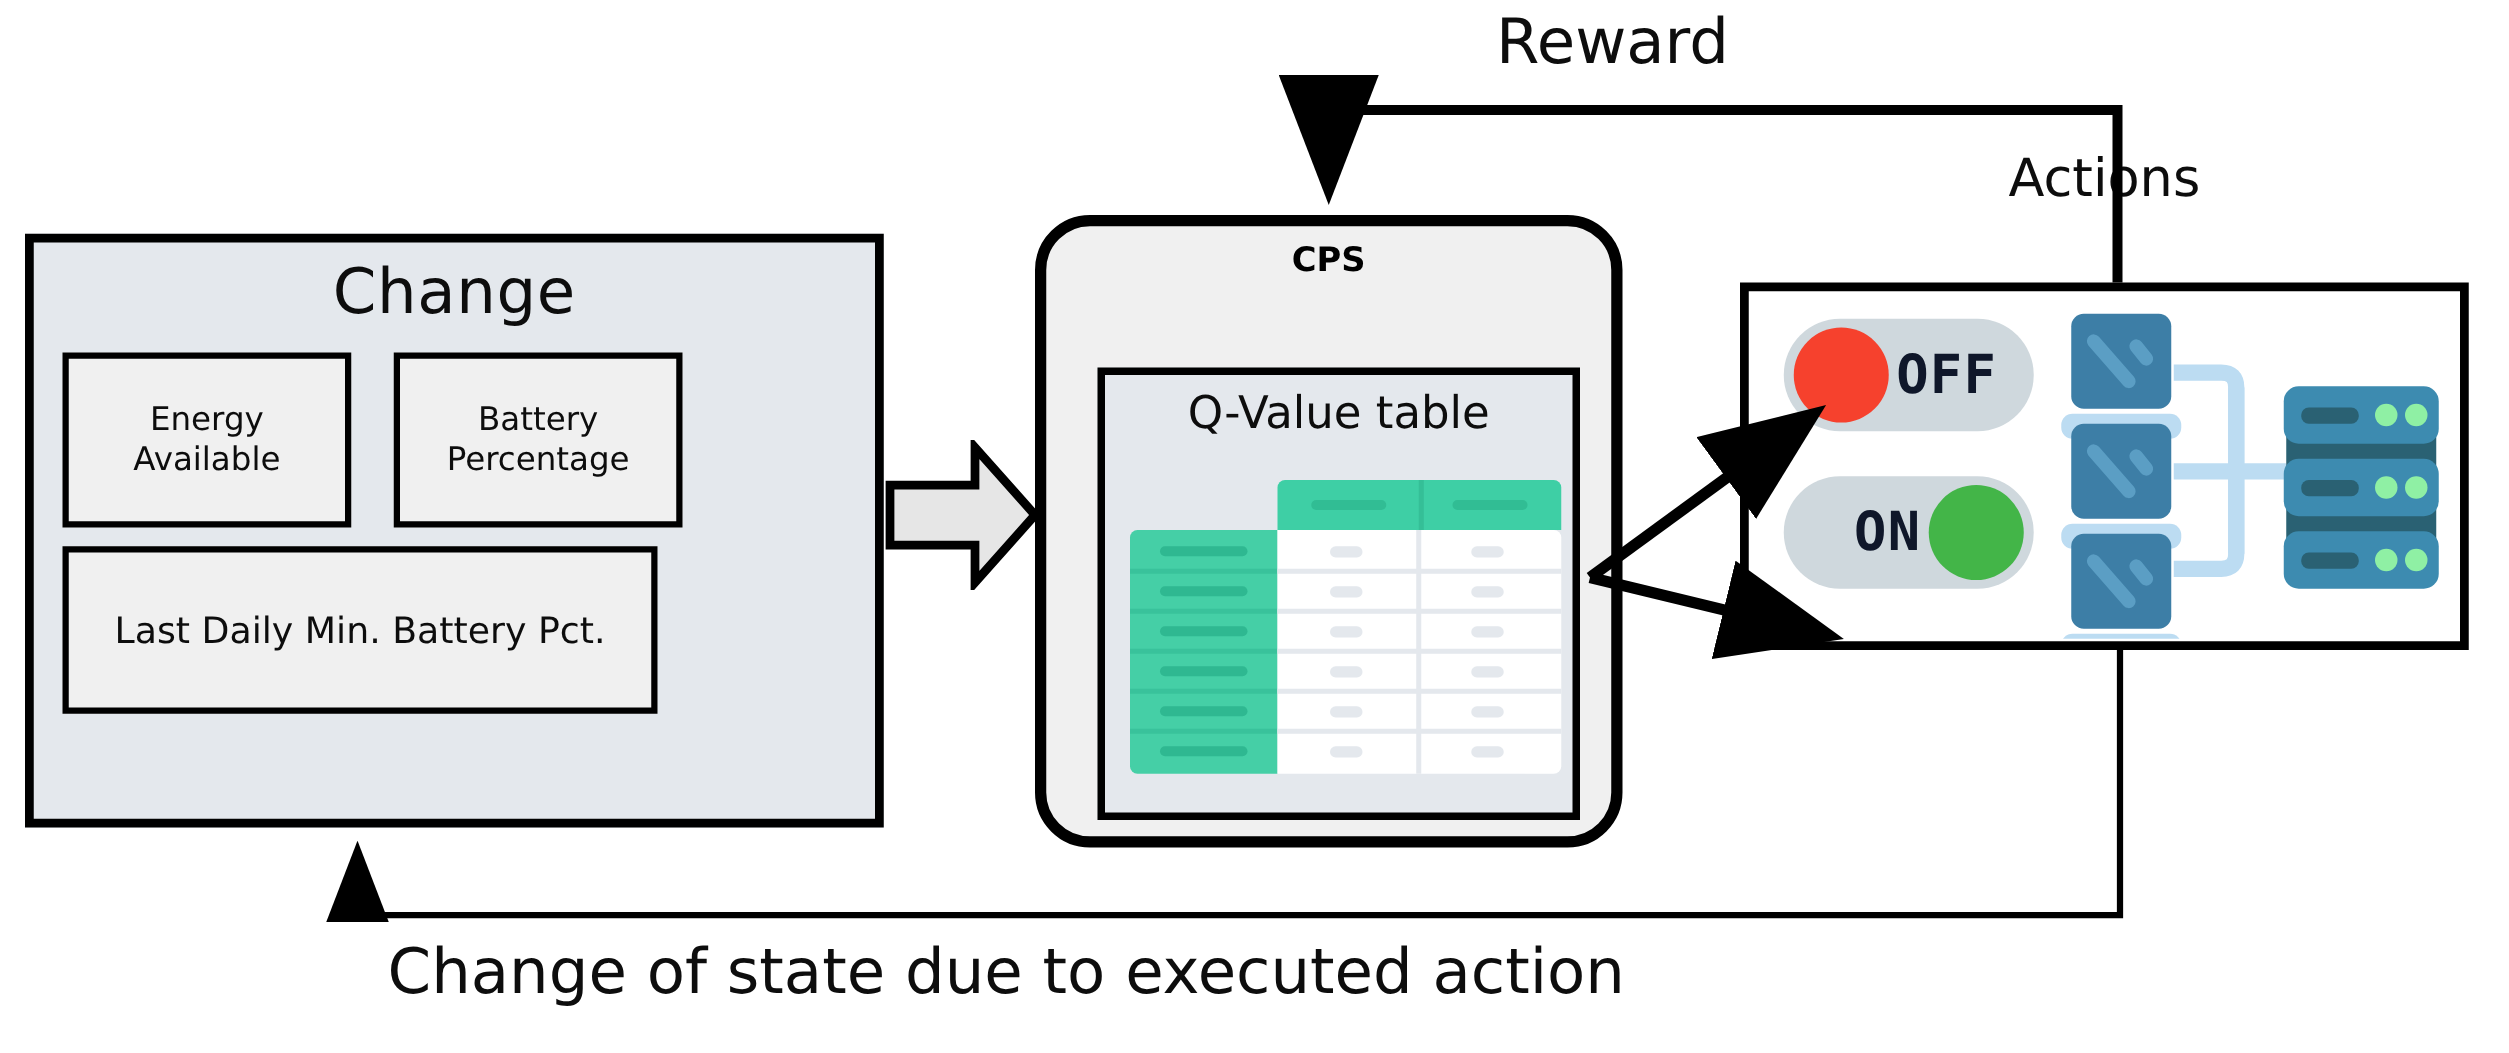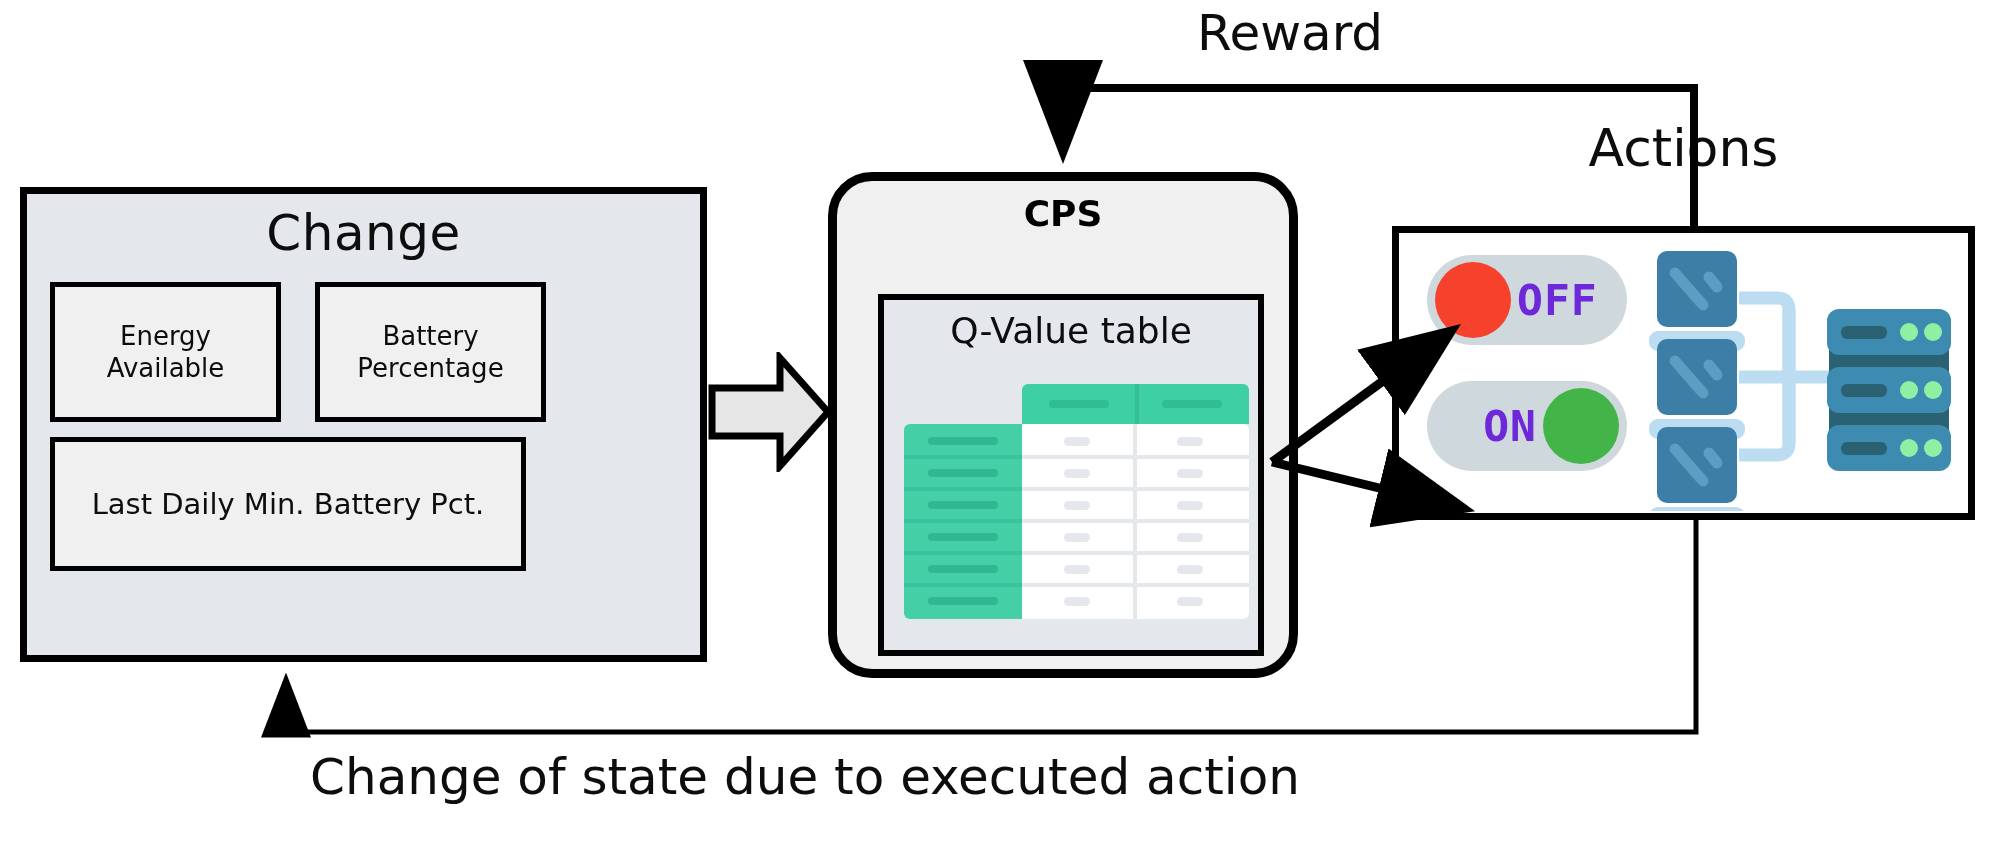--- a/index.html
+++ b/index.html
@@ -18,21 +18,21 @@
   #sub-battery{left:268px;top:88px;width:231px;height:140px;margin-left:20px;}
   #sub-lastmin{left:23px;top:243px;width:476px;height:134px;font-size:29px;}
 
   
   #block-arrow{position:absolute;left:708px;top:352px;width:124px;height:120px;}
 
   
   #cps-box{position:absolute;left:828px;top:172px;width:470px;height:506px;
            background:#f0f0f0;border:9px solid #000;border-radius:44px;box-sizing:border-box;}
   #cps-title{position:absolute;left:0;top:12px;width:100%;text-align:center;
-             font-size:36px;font-weight:bold;color:#000;}
+             font-size:27px;font-weight:bold;color:#000;}
   #qtable-panel{position:absolute;left:41px;top:113px;width:386px;height:362px;
                 background:#e4e8ed;border:6px solid #000000;box-sizing:border-box;}
   #qtable-label{position:absolute;left:0;top:10px;width:100%;text-align:center;
                 font-size:36px;color:#0d0d0d;}
   
   #qglyph{position:absolute;left:20px;top:84px;width:345px;height:235px;}
   #qg-headrow{position:absolute;left:118px;top:0;width:227px;height:40px;
               background:#3ecfa5;border-radius:6px 6px 0 0;}
   #qg-headrow .hsplit{position:absolute;left:113px;top:0;width:4px;height:100%;background:#35bf97;}
   .qg-hdash{position:absolute;top:16px;height:8px;border-radius:4px;background:#31bd94;}
@@ -40,32 +40,32 @@
               background:#45cfa6;border-radius:6px 0 0 6px;}
   .qg-ldash{position:absolute;left:24px;width:70px;height:8px;border-radius:4px;background:#2fb891;}
   .qg-lsep{position:absolute;left:0;width:118px;height:4px;background:#2fb891;opacity:.55;}
   #qg-cells{position:absolute;left:118px;top:40px;width:227px;height:195px;background:#fff;border-radius:0 6px 6px 0;}
   .qg-csep{position:absolute;left:0;width:227px;height:4px;background:#e4e8ed;}
   .qg-vsep{position:absolute;top:0;width:4px;height:195px;background:#e4e8ed;}
   .qg-cdash{position:absolute;width:26px;height:9px;border-radius:5px;background:#e4e8ed;}
 
   
   #actions-title{position:absolute;left:1392px;top:118px;width:583px;text-align:center;
-                 font-size:52px;color:#0d0d0d;}
+                 font-size:42px;color:#0d0d0d;}
   #actions-box{position:absolute;left:1392px;top:226px;width:583px;height:294px;
                background:#fff;border:7px solid #000;box-sizing:border-box;}
 
   .toggle{position:absolute;width:192px;height:90px;background:#cfd8dd;border-radius:45px;
           display:flex;align-items:center;}
   #toggle-off{left:28px;top:22px;justify-content:flex-start;padding-left:8px;}
   #toggle-on{left:28px;top:148px;justify-content:flex-end;padding-right:8px;}
   .knob{width:76px;height:76px;border-radius:50%;flex:0 0 auto;}
   .knob-red{background:#f6412d;}
   .knob-green{background:#43b548;}
-  .tg-label{font-size:43px;font-weight:bold;color:#6d28d9;letter-spacing:1px;
+  .tg-label{font-size:43px;font-weight:bold;color:#0f172a;letter-spacing:1px;
             font-family:"DejaVu Sans Mono","Liberation Mono",monospace;}
   #toggle-off .tg-label{margin-left:6px;}
   #toggle-on .tg-label{margin-right:6px;}
 
   #net-icon{position:absolute;left:240px;top:10px;width:320px;height:268px;}
 
   
   #arrow-layer{position:absolute;left:0;top:0;width:2007px;height:842px;pointer-events:none;}
   #reward-label{position:absolute;left:1120px;top:4px;width:340px;text-align:center;
                 font-size:50px;color:#0d0d0d;}

